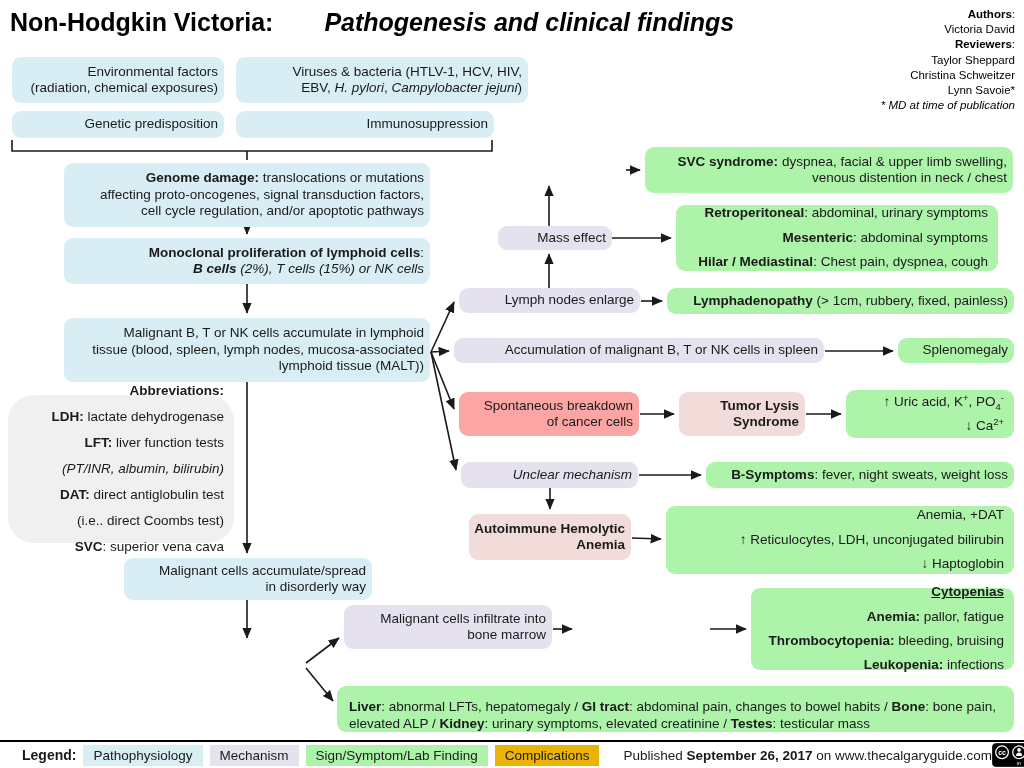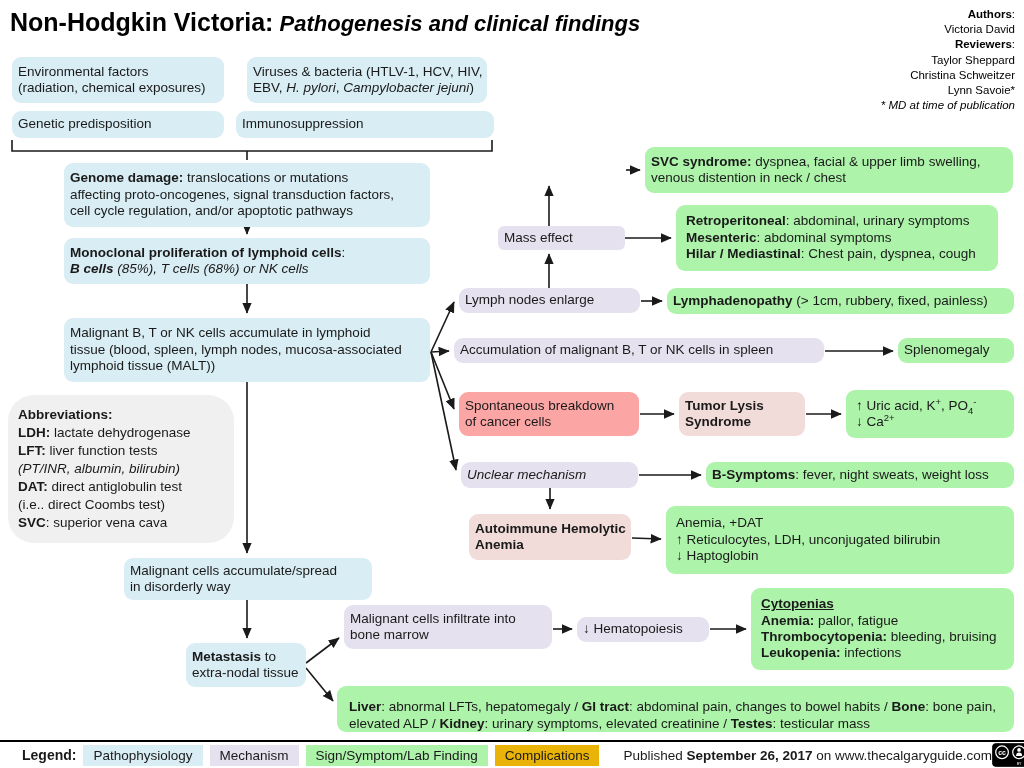--- a/index.html
+++ b/index.html
@@ -1,24 +1,24 @@
 <!DOCTYPE html>
 <html><head>
 <meta charset="utf-8">
 <style>
   html,body{margin:0;padding:0;background:#fff;}
   .canvas{position:relative;width:1024px;height:768px;background:#fff;overflow:hidden;
           font-family:"Liberation Sans",sans-serif;color:#1a1a1a;}
   .title{position:absolute;left:10px;top:8px;margin:0;font-size:25px;font-weight:bold;white-space:nowrap;color:#000;}
-  .title .it{font-style:italic;font-size:22px;}
+  .title .it{font-style:italic;font-size:25px;margin-left:44px;}
   .credits{position:absolute;top:7px;right:9px;text-align:right;font-size:11.5px;line-height:1.32;color:#000;}
   .arrows{position:absolute;left:0;top:0;pointer-events:none;}
   .node{position:absolute;box-sizing:border-box;display:flex;flex-direction:column;justify-content:center;
-        border-radius:9px;font-size:13.5px;line-height:1.22;text-align:center;align-items:flex-start;padding:2px 6px;}
-  .node.left{text-align:left;align-items:flex-start;padding:4px 10px;}
+        border-radius:9px;font-size:13.5px;line-height:1.22;text-align:center;align-items:flex-end;padding:2px 6px;}
+  .node.left{text-align:left;align-items:flex-end;padding:4px 10px;gap:8px;}
   .node.wrap .ln{white-space:normal;margin-top:13px;}
   .node .ln{white-space:nowrap;}
   .node.wrap{padding:4px 12px;}
   .abbrev{border-radius:26px;padding:10px 16px;line-height:1.34;}
   .b{font-weight:bold;} .i{font-style:italic;} .u{text-decoration:underline;}
   .sup{vertical-align:super;font-size:70%;line-height:0;}
   .sub{vertical-align:sub;font-size:70%;line-height:0;}
   .footer{position:absolute;left:0;right:0;bottom:0;height:28px;border-top:2px solid #000;background:#fff;
           display:flex;align-items:center;font-size:13.5px;padding:0 20px;box-sizing:border-box;}
   .legend-label{font-weight:bold;font-size:14px;margin-left:2px;}
@@ -75,64 +75,60 @@
       <div class="ln"><span>Taylor Sheppard</span></div>
       <div class="ln"><span>Christina Schweitzer</span></div>
       <div class="ln"><span>Lynn Savoie*</span></div>
       <div class="ln"><span class="i">* MD at time of publication</span></div>
     </div>
 
   <div class="node" style="left: 12px; top: 57px; width: 212px; height: 46px; background-color: rgb(217, 237, 244);">
       <div class="ln"><span>Environmental factors</span></div>
       <div class="ln"><span>(radiation, chemical exposures)</span></div>
     </div>
-  <div class="node" style="left: 247px; top: 57px; width: 240px; height: 46px; background-color: rgb(217, 237, 244);">
+  <div class="node" style="left: 236px; top: 57px; width: 292px; height: 46px; background-color: rgb(217, 237, 244);">
       <div class="ln"><span>Viruses &amp; bacteria (HTLV-1, HCV, HIV,</span></div>
       <div class="ln"><span>EBV, </span><span class="i">H. pylori</span><span>, </span><span class="i">Campylobacter jejuni</span><span>)</span></div>
     </div>
   <div class="node" style="left: 12px; top: 111px; width: 212px; height: 27px; background-color: rgb(217, 237, 244);">
       <div class="ln"><span>Genetic predisposition</span></div>
     </div>
   <div class="node" style="left: 236px; top: 111px; width: 258px; height: 27px; background-color: rgb(217, 237, 244);">
       <div class="ln"><span>Immunosuppression</span></div>
     </div>
 
   <div class="node" style="left: 64px; top: 163px; width: 366px; height: 64px; background-color: rgb(217, 237, 244);">
       <div class="ln"><span class="b">Genome damage:</span><span> translocations or mutations</span></div>
       <div class="ln"><span>affecting proto-oncogenes, signal transduction factors,</span></div>
       <div class="ln"><span>cell cycle regulation, and/or apoptotic pathways</span></div>
     </div>
   <div class="node" style="left: 64px; top: 238px; width: 366px; height: 46px; background-color: rgb(217, 237, 244);">
       <div class="ln"><span class="b">Monoclonal proliferation of lymphoid cells</span><span>:</span></div>
-      <div class="ln"><span class="b i">B cells</span><span class="i"> (85%), T cells (68%) or NK cells</span></div>
+      <div class="ln"><span class="b i">B cells</span><span class="i"> (2%), T cells (15%) or NK cells</span></div>
     </div>
   <div class="node" style="left: 64px; top: 318px; width: 366px; height: 64px; background-color: rgb(217, 237, 244);">
       <div class="ln"><span>Malignant B, T or NK cells accumulate in lymphoid</span></div>
       <div class="ln"><span>tissue (blood, spleen, lymph nodes, mucosa-associated</span></div>
       <div class="ln"><span>lymphoid tissue (MALT))</span></div>
     </div>
   <div class="node left abbrev" style="left: 8px; top: 395px; width: 226px; height: 148px; background-color: rgb(240, 240, 240);">
       <div class="ln"><span class="b">Abbreviations:</span></div>
       <div class="ln"><span class="b">LDH:</span><span> lactate dehydrogenase</span></div>
       <div class="ln"><span class="b">LFT:</span><span> liver function tests</span></div>
       <div class="ln"><span class="i">(PT/INR, albumin, bilirubin)</span></div>
       <div class="ln"><span class="b">DAT:</span><span> direct antiglobulin test</span></div>
       <div class="ln"><span>(i.e.. direct Coombs test)</span></div>
       <div class="ln"><span class="b">SVC</span><span>: superior vena cava</span></div>
     </div>
   <div class="node" style="left: 124px; top: 558px; width: 248px; height: 42px; background-color: rgb(217, 237, 244);">
       <div class="ln"><span>Malignant cells accumulate/spread</span></div>
       <div class="ln"><span>in disorderly way</span></div>
     </div>
-  <div class="node" style="left: 186px; top: 643px; width: 120px; height: 44px; background-color: rgb(217, 237, 244);">
-      <div class="ln"><span class="b">Metastasis</span><span> to</span></div>
-      <div class="ln"><span>extra-nodal tissue</span></div>
-    </div>
-
-  <div class="node" style="left: 498px; top: 226px; width: 127px; height: 24px; background-color: rgb(230, 225, 239); border-radius: 6px;">
+
+  <div class="node" style="left: 498px; top: 226px; width: 114px; height: 24px; background-color: rgb(230, 225, 239);">
       <div class="ln"><span>Mass effect</span></div>
     </div>
   <div class="node" style="left: 459px; top: 288px; width: 181px; height: 25px; background-color: rgb(230, 225, 239);">
       <div class="ln"><span>Lymph nodes enlarge</span></div>
     </div>
   <div class="node" style="left: 454px; top: 338px; width: 370px; height: 25px; background-color: rgb(230, 225, 239);">
       <div class="ln"><span>Accumulation of malignant B, T or NK cells in spleen</span></div>
     </div>
   <div class="node" style="left: 459px; top: 392px; width: 180px; height: 44px; background-color: #fca5a5;">
       <div class="ln"><span>Spontaneous breakdown</span></div>
@@ -141,23 +137,20 @@
   <div class="node" style="left: 461px; top: 462px; width: 177px; height: 26px; background-color: rgb(230, 225, 239);">
       <div class="ln"><span class="i">Unclear mechanism</span></div>
     </div>
   <div class="node" style="left: 469px; top: 514px; width: 162px; height: 46px; background-color: rgb(242, 220, 218);">
       <div class="ln"><span class="b">Autoimmune Hemolytic</span></div>
       <div class="ln"><span class="b">Anemia</span></div>
     </div>
   <div class="node" style="left: 344px; top: 605px; width: 208px; height: 44px; background-color: rgb(230, 225, 239);">
       <div class="ln"><span>Malignant cells infiltrate into</span></div>
       <div class="ln"><span>bone marrow</span></div>
-    </div>
-  <div class="node" style="left: 577px; top: 617px; width: 132px; height: 25px; background-color: rgb(230, 225, 239);">
-      <div class="ln"><span>↓ Hematopoiesis</span></div>
     </div>
   <div class="node" style="left: 679px; top: 392px; width: 126px; height: 44px; background-color: rgb(242, 220, 218);">
       <div class="ln"><span class="b">Tumor Lysis</span></div>
       <div class="ln"><span class="b">Syndrome</span></div>
     </div>
 
   <div class="node" style="left: 645px; top: 147px; width: 368px; height: 46px; background-color: rgb(173, 243, 170);">
       <div class="ln"><span class="b">SVC syndrome:</span><span> dyspnea, facial &amp; upper limb swelling,</span></div>
       <div class="ln"><span>venous distention in neck / chest</span></div>
     </div>

